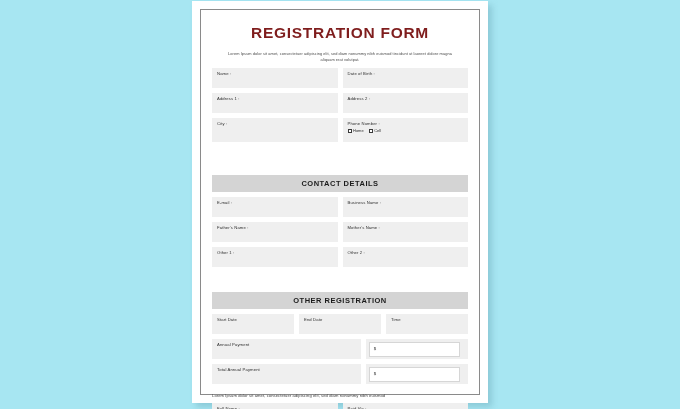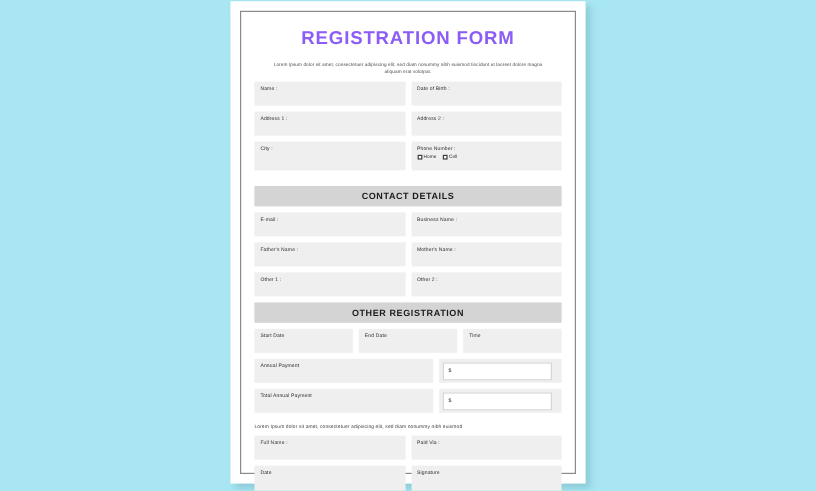--- a/index.html
+++ b/index.html
@@ -44,21 +44,21 @@
     display: flex;
     flex-direction: column;
   }
 
   
   .form-title {
     text-align: center;
     font-size: 15.5px;
     font-weight: bold;
     letter-spacing: 0.7px;
-    color: #8b5cf6;
+    color: #7f1d1d;
     margin: 6px 0 0 0;
     line-height: 1.1;
   }
   .title-rule {
     width: 150px;
     height: 2px;
     background: #c9c9c9;
     margin: 4px auto 0 auto;
   }
   .intro-text {
@@ -128,21 +128,21 @@
 
   
   .section-header {
     background: #d4d4d4;
     text-align: center;
     font-size: 7.5px;
     font-weight: bold;
     letter-spacing: 0.5px;
     color: #1b1b1b;
     padding: 4px 0 4px 0;
-    margin-top: 5px;
+    margin-top: 25px;
   }
 
   
   .pay-row {
     display: flex;
     gap: 5px;
     margin-top: 5px;
   }
   .pay-label-cell {
     background: #efefef;

